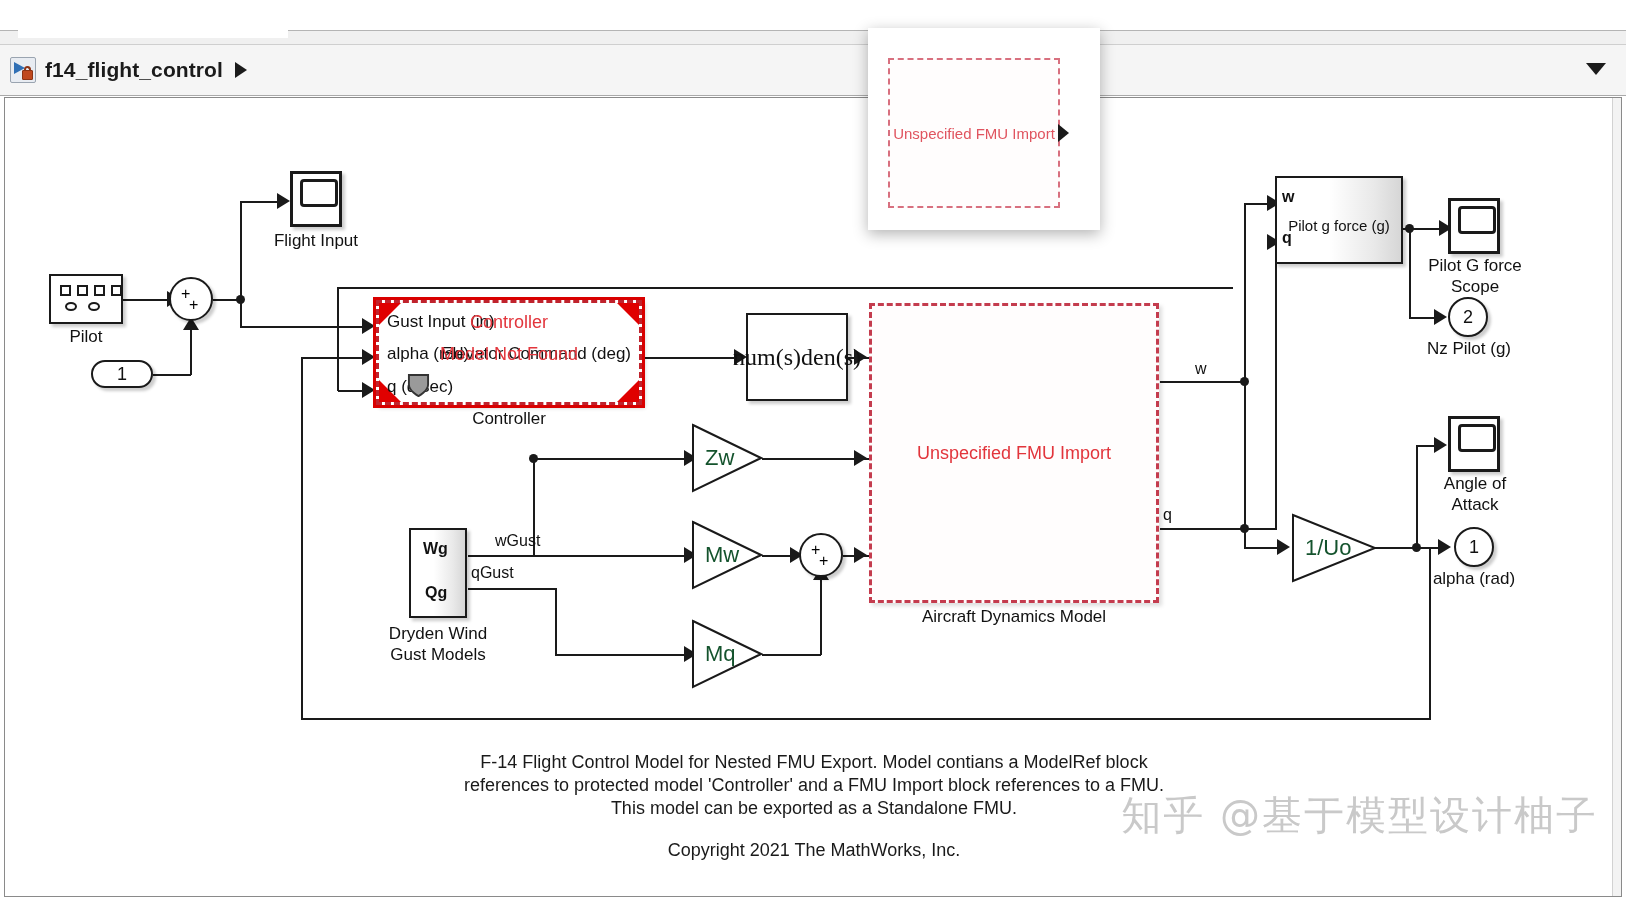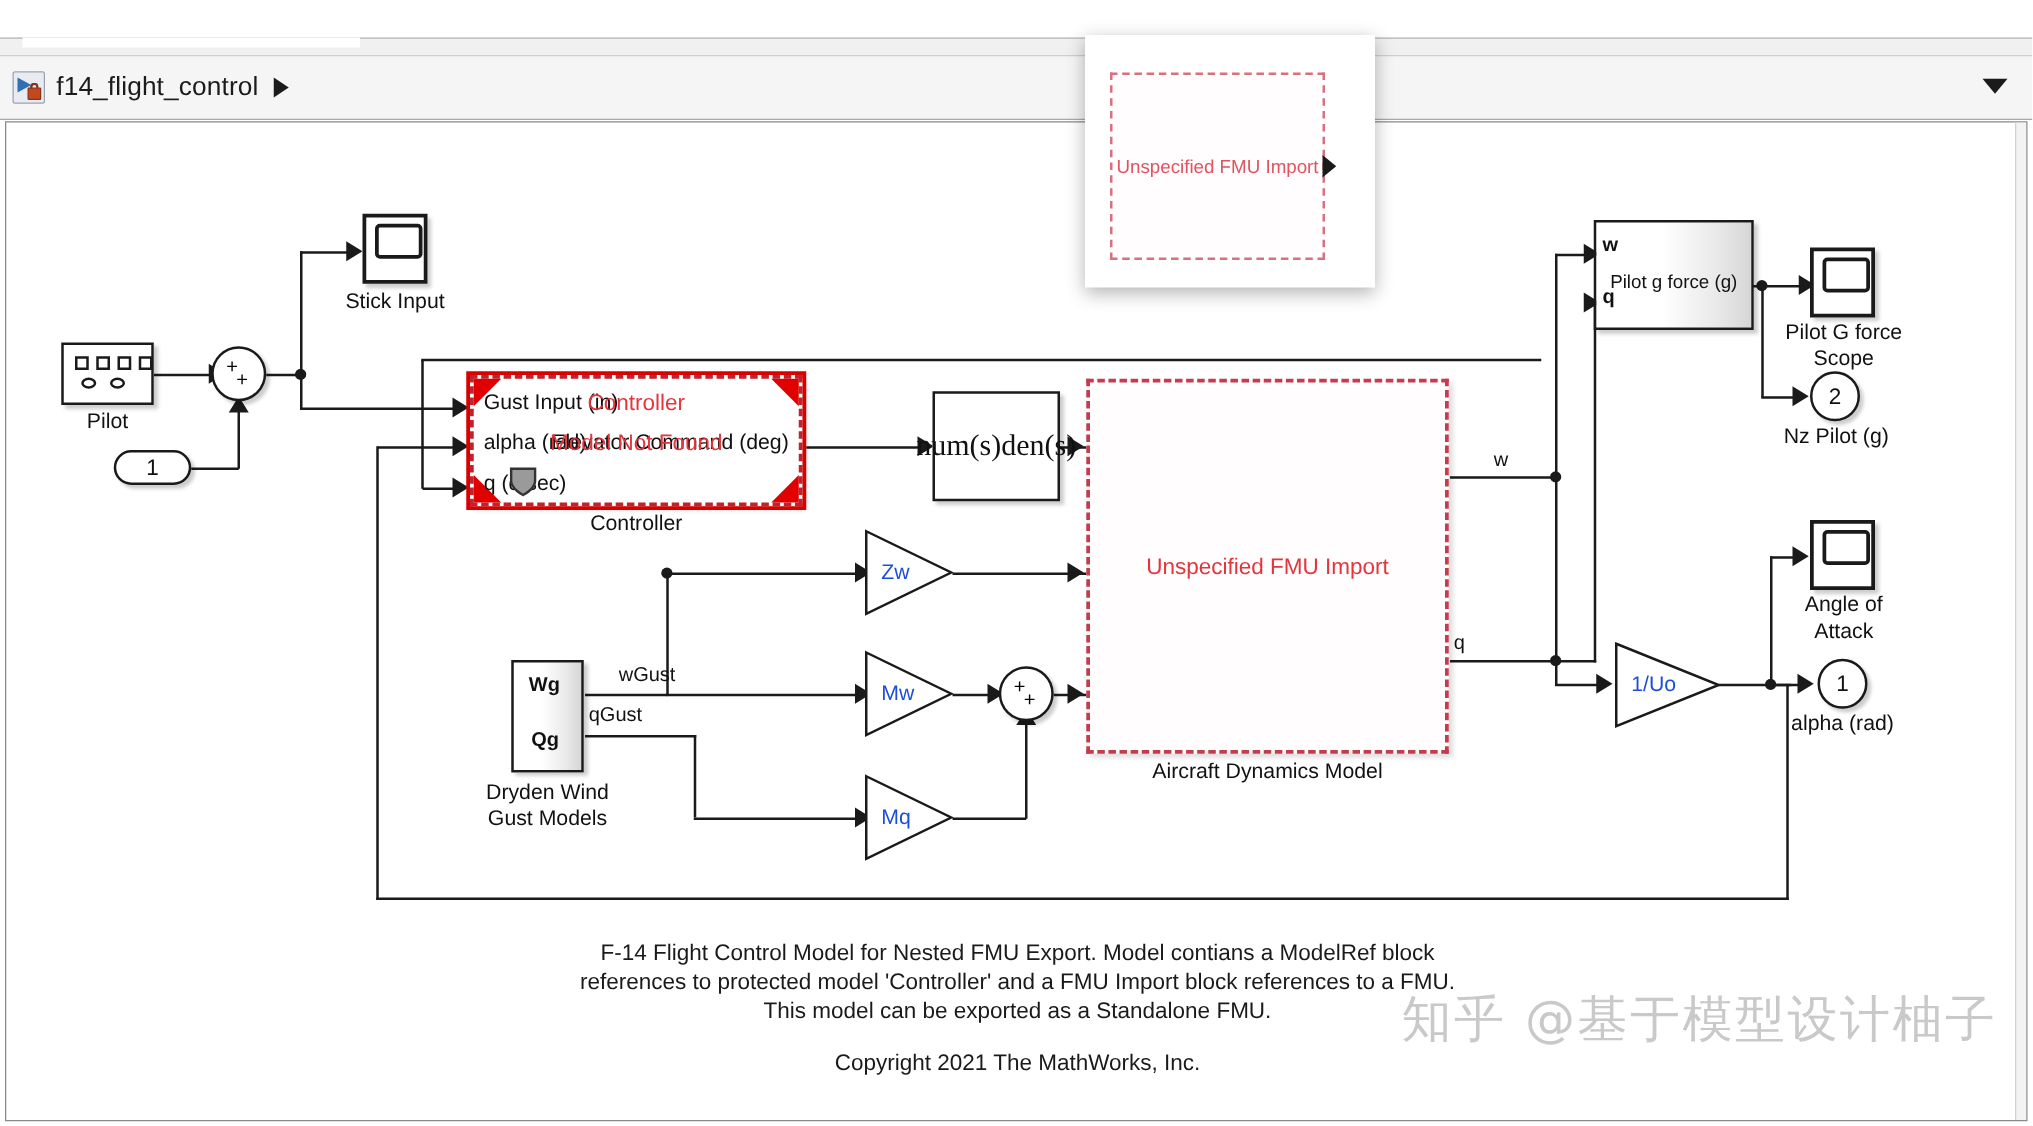--- a/index.html
+++ b/index.html
@@ -54,20 +54,21 @@
     background: #c0491f; border: 1px solid #8d3415; border-radius: 1px;
   }
   .model-icon .lockshackle {
     position: absolute; left: 13px; top: 8px; width: 7px; height: 6px;
     border: 2px solid #8d3415; border-bottom: none;
     border-radius: 4px 4px 0 0;
   }
   .model-title {
     font-size: 21px; color: #1b1b1b; letter-spacing: 0.1px;
     white-space: nowrap;
+    font-weight: bold;
   }
   .bc-sep {
     margin-left: 12px;
     width: 0; height: 0;
     border-top: 8px solid transparent;
     border-bottom: 8px solid transparent;
     border-left: 12px solid #1b1b1b;
   }
   .titlebar-caret {
     position: absolute; right: 20px; top: 18px;
@@ -173,21 +174,21 @@
     display: flex; align-items: center; justify-content: center;
     font-size: 18px; color: #111;
     box-shadow: 3px 3px 3px rgba(0,0,0,0.20);
   }
 
   
   .gain { position: absolute; }
   .gain svg { display: block; }
   .gain .gtext {
     position: absolute; left: 14px; top: 50%; transform: translateY(-50%);
-    font-size: 17px; color: #1d4ed8;
+    font-size: 22px; color: #14532d;
   }
 
   
   .pilot-inner { position: absolute; left: 9px; top: 9px; }
   .pilot-inner .sq {
     position: absolute; width: 11px; height: 11px; border: 2px solid #1a1a1a;
   }
   .pilot-inner .ci {
     position: absolute; width: 12px; height: 9px; border: 2px solid #1a1a1a;
     border-radius: 50%;
@@ -420,21 +421,21 @@
     <div class="lbl" style="left:24px; top:228px; width:114px;">Pilot</div>
 
     <div class="portpill" style="left:86px; top:262px;">1</div>
 
     <div class="sumblk" style="left:164px; top:179px;">
       <span class="s1">+</span>
       <span class="s2">+</span>
     </div>
 
     <div class="scope" style="left:285px; top:73px;"></div>
-    <div class="lbl" style="left:231px; top:132px; width:160px;">Stick Input</div>
+    <div class="lbl" style="left:231px; top:132px; width:160px;">Flight Input</div>
 
     <div class="ctrl-blk" style="left:371px; top:202px; width:266px; height:105px;">
       <div class="ctrl-corner tl"></div>
       <div class="ctrl-corner tr"></div>
       <div class="ctrl-corner bl"></div>
       <div class="ctrl-corner br"></div>
 
       <div class="ctrl-port" style="left:8px; top:9px;">Gust Input (in)</div>
       <div class="ctrl-port" style="left:8px; top:41px;">alpha (rad)</div>
       <div class="ctrl-port" style="left:8px; top:74px;">q (d/sec)</div>

